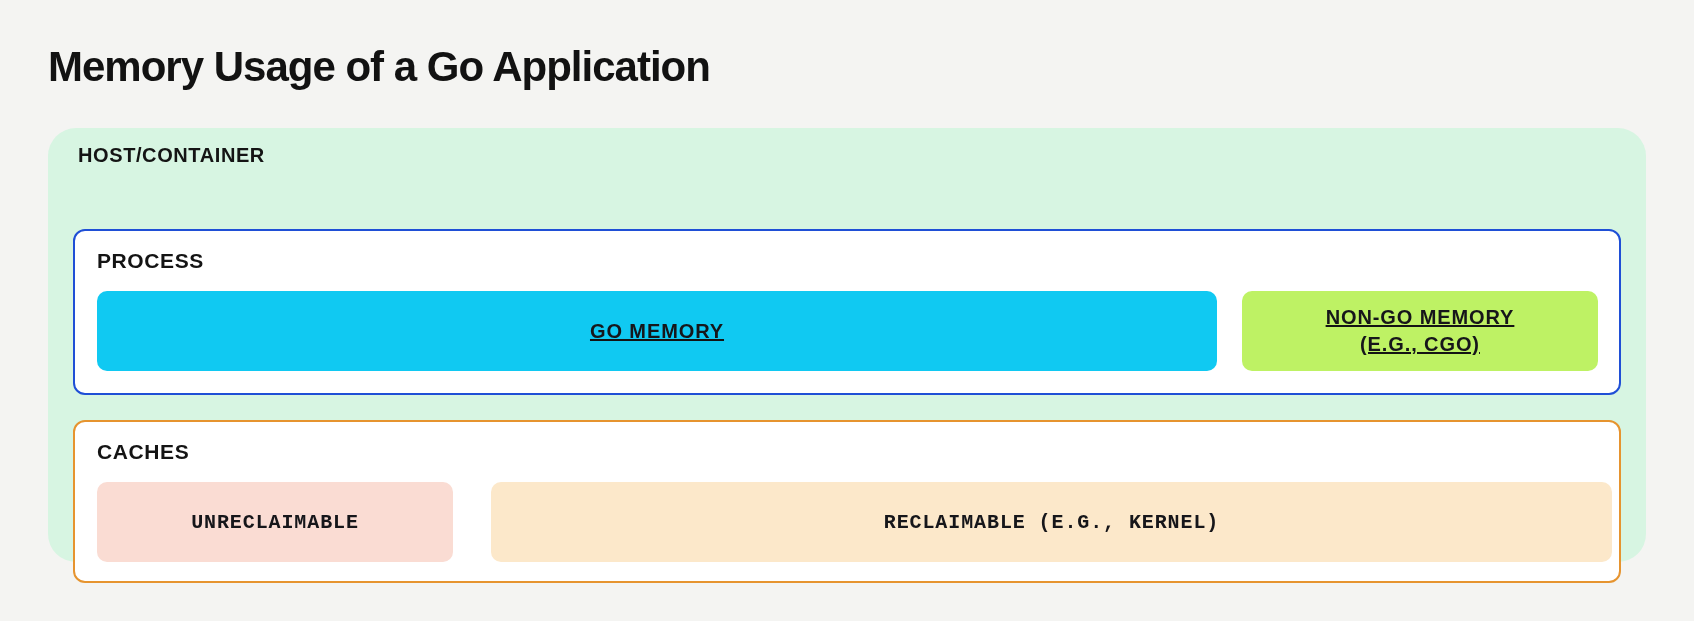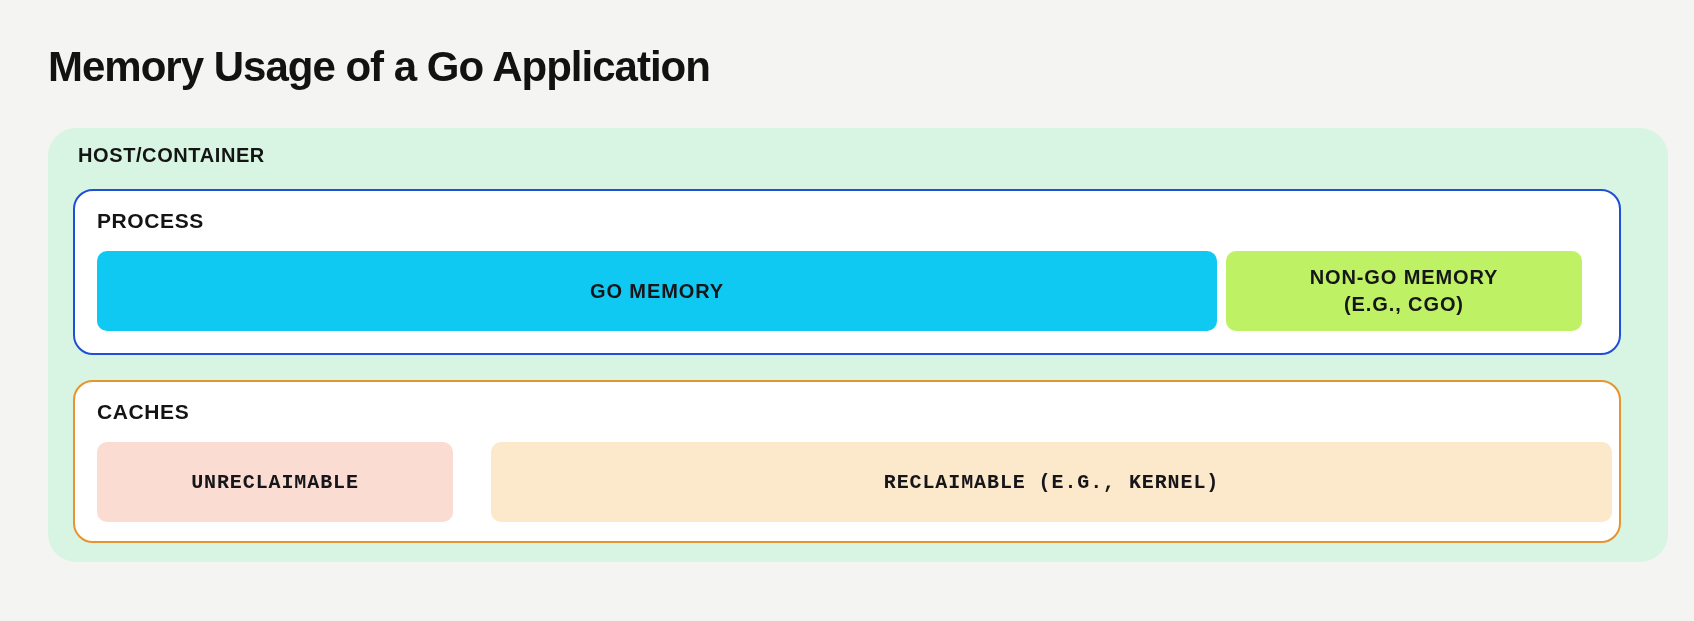--- a/index.html
+++ b/index.html
@@ -27,38 +27,38 @@
   }
 
   .host {
     position: absolute;
     left: 48px;
     top: 128px;
     width: 1598px;
     height: 434px;
     background: #d7f5e2;
     border-radius: 28px;
-    padding-left: 22px;
   }
   .host-label {
     position: absolute;
     left: 30px;
     top: 16px;
     font-size: 20px;
     font-weight: 700;
     letter-spacing: 0.6px;
   }
 
   .section {
     position: absolute;
     left: 25px;
     width: 1548px;
     background: #ffffff;
-    border-radius: 20px;
+    border-radius: 12px;
     box-sizing: border-box;
+    margin-top: 40px;
   }
   .section.process {
     top: 61px;
     height: 166px;
     border: 2px solid #1f4fd6;
   }
   .section.kernel {
     top: 252px;
     height: 163px;
     border: 2px solid #e6942f;
@@ -72,21 +72,21 @@
     letter-spacing: 0.6px;
   }
 
   .row {
     position: absolute;
     left: 22px;
     top: 60px;
     height: 80px;
     display: flex;
   }
-  .process .row { gap: 9px; }
+  .process .row { gap: 25px; text-decoration: underline; }
   .kernel  .row { gap: 38px; font-family: Liberation Mono, monospace; }
 
   .memblock {
     height: 80px;
     border-radius: 10px;
     display: flex;
     align-items: center;
     justify-content: center;
     text-align: center;
     font-size: 20px;

